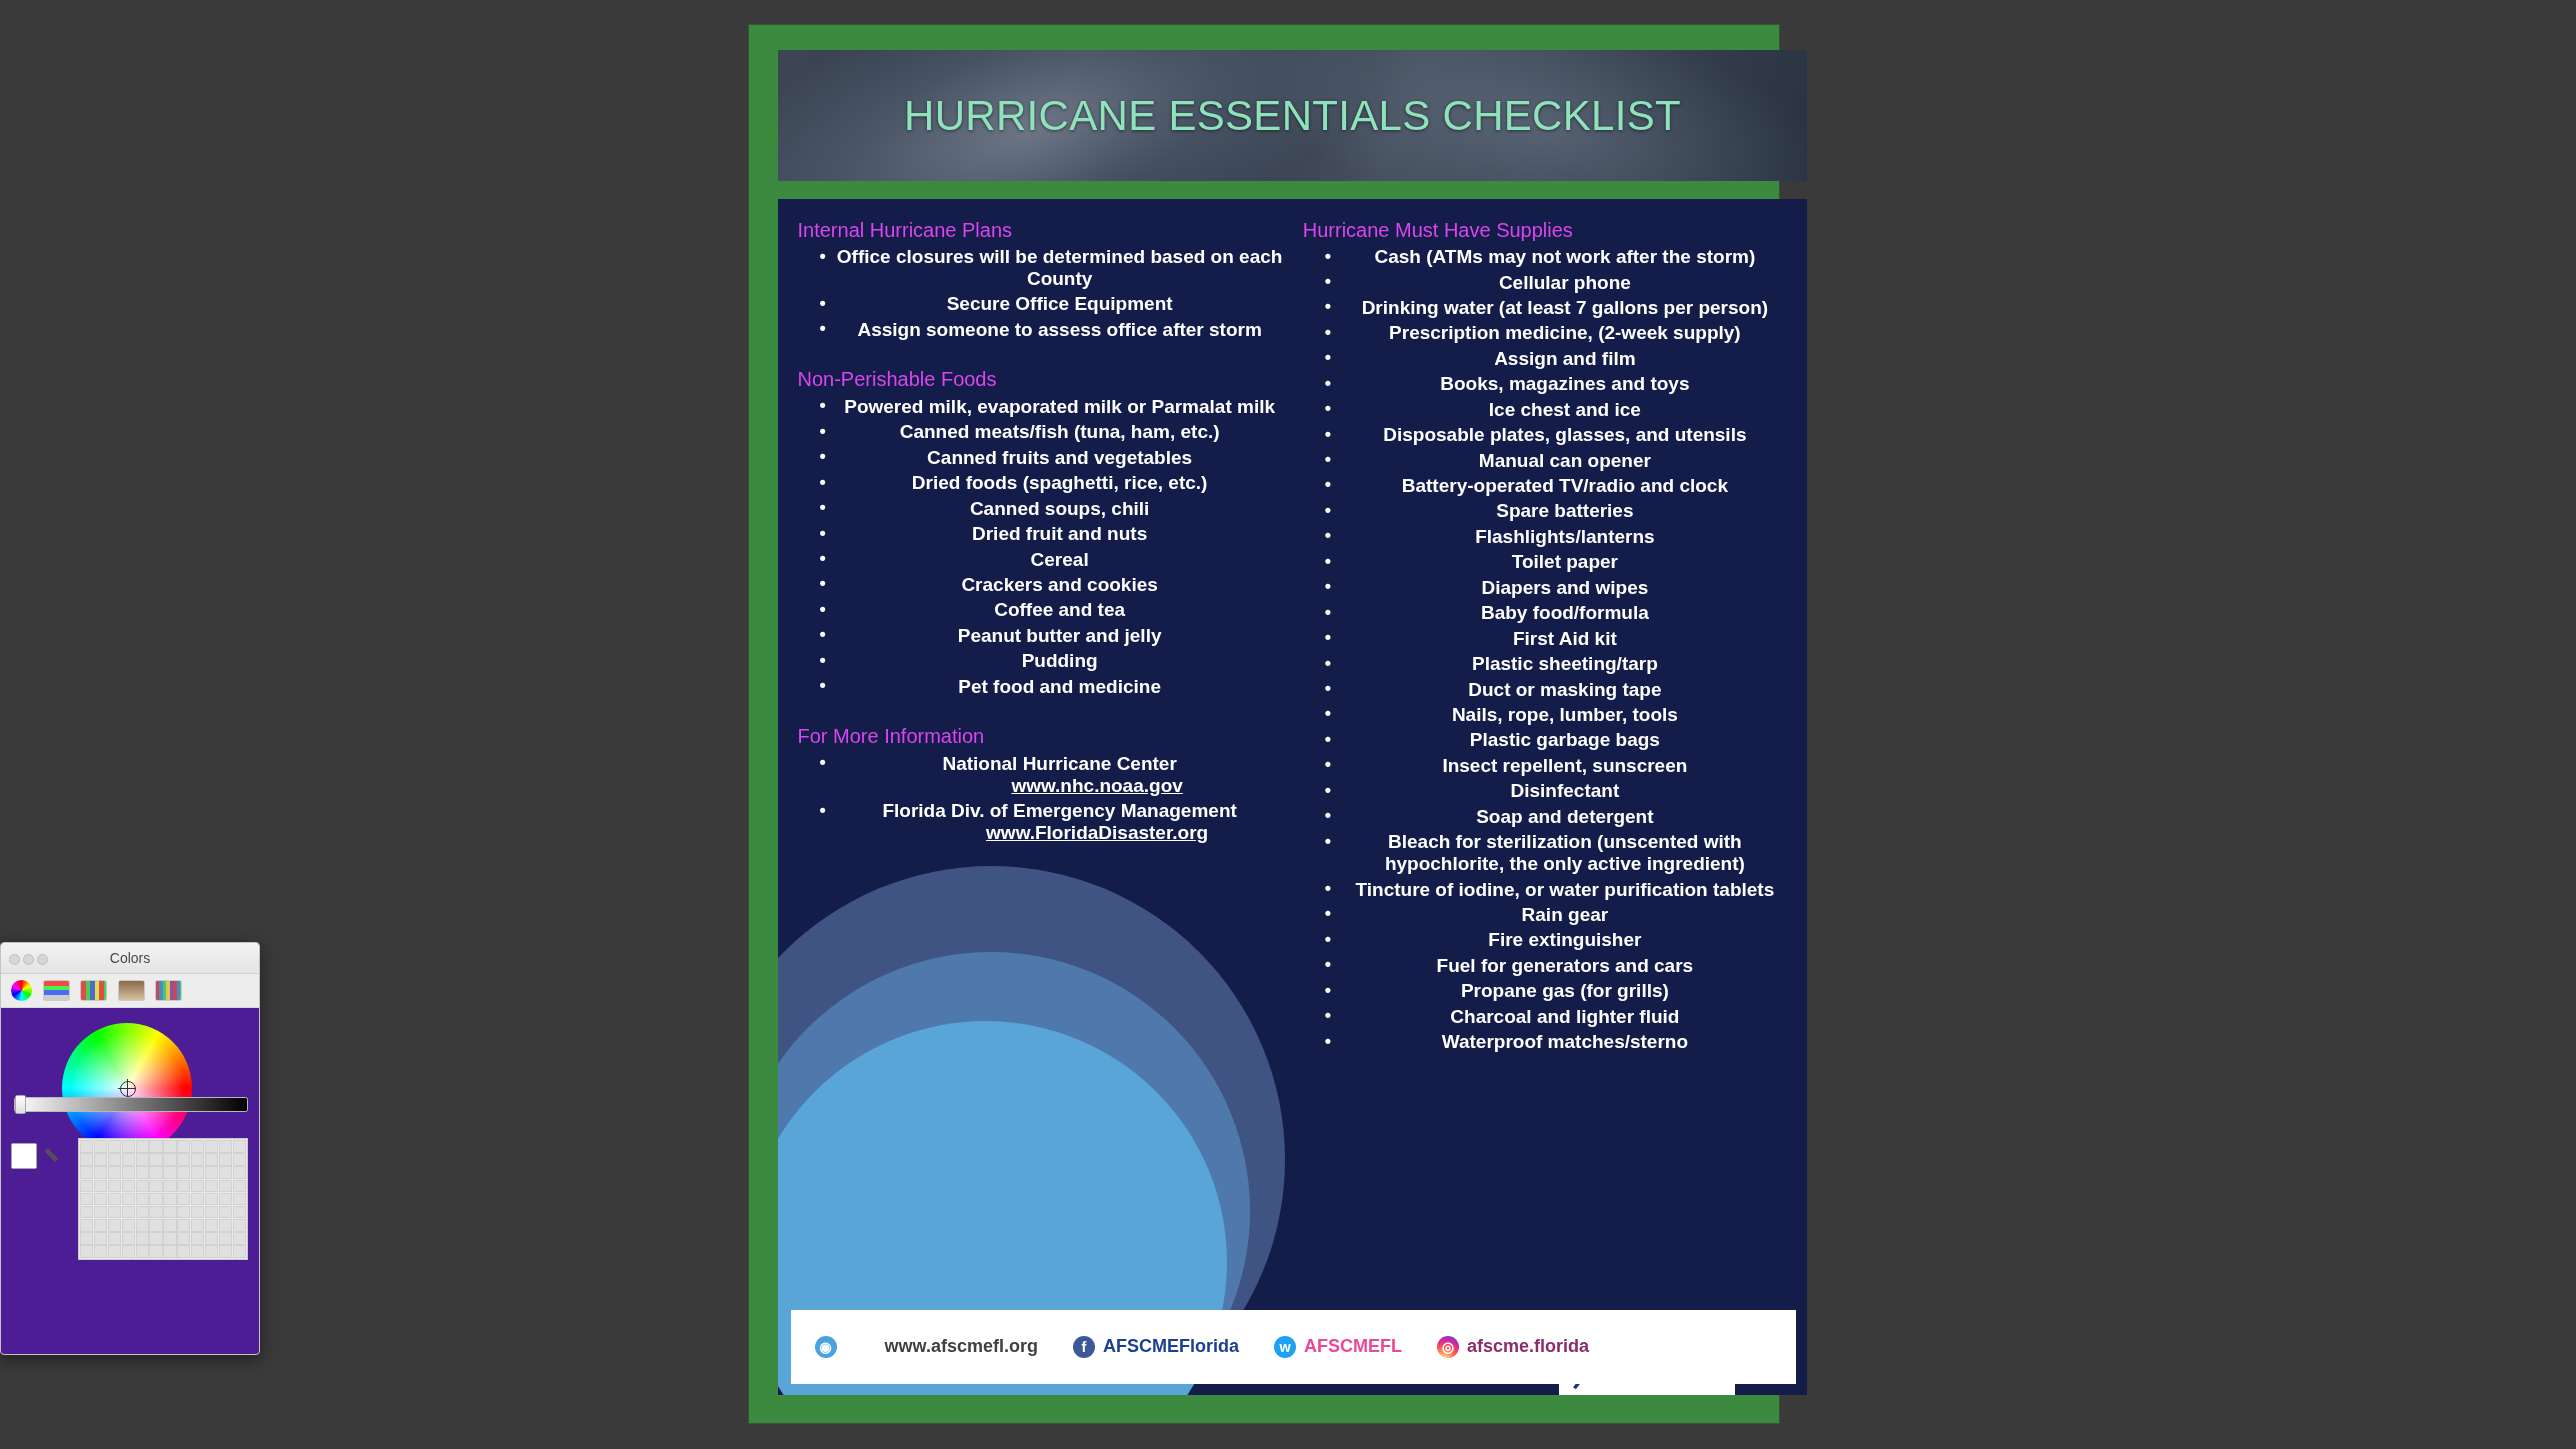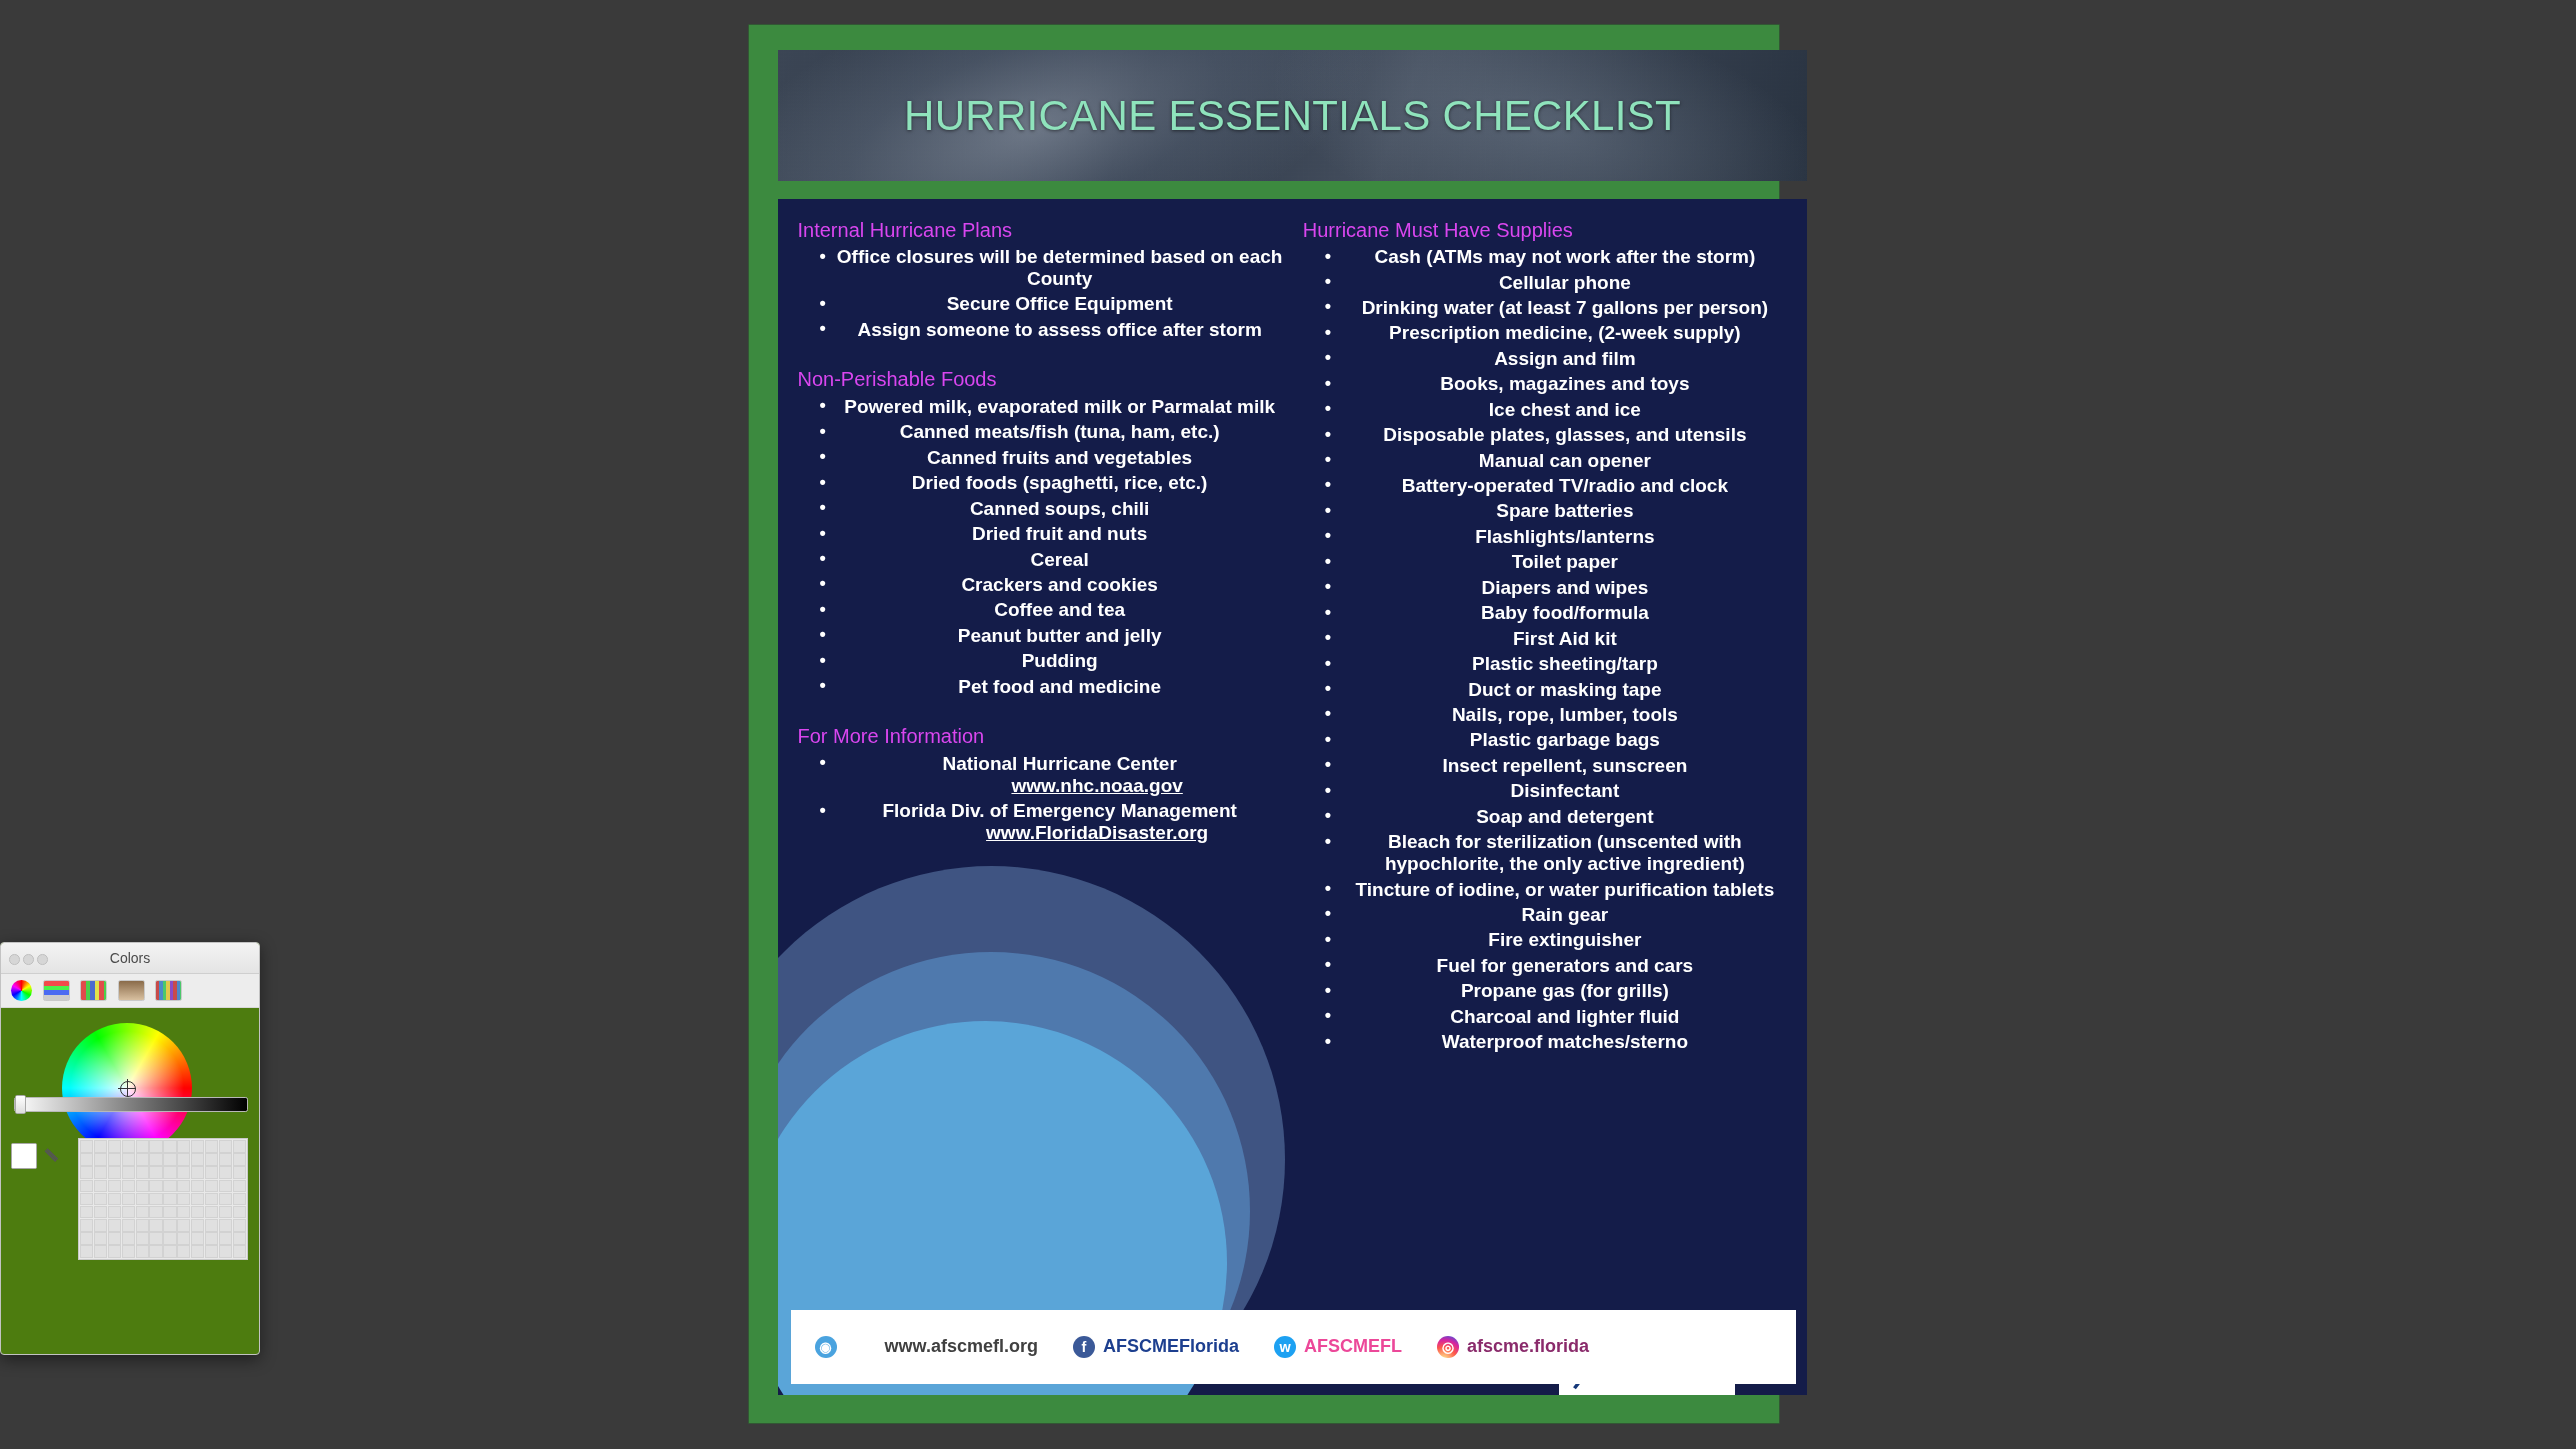--- a/index.html
+++ b/index.html
@@ -229,21 +229,21 @@
   .foot-tw   { color: #ec4899; }
   .foot-ig   { color: #8a2b6b; }
 
   
   #colors-window {
     position: absolute;
     left: 0px;
     top: 942px;
     width: 258px;
     height: 411px;
-    background: #4d7c0f;
+    background: #4c1d95;
     border: 0.6px solid #c3c3c3;
     border-radius: 4px;
     box-shadow: 0 4.6px 16px rgba(0,0,0,0.45);
     overflow: hidden;
   }
   #colors-titlebar {
     position: relative;
     height: 30px;
     background: linear-gradient(#f3f3f3, #e4e4e4);
     border-bottom: 0.6px solid #cfcfcf;

